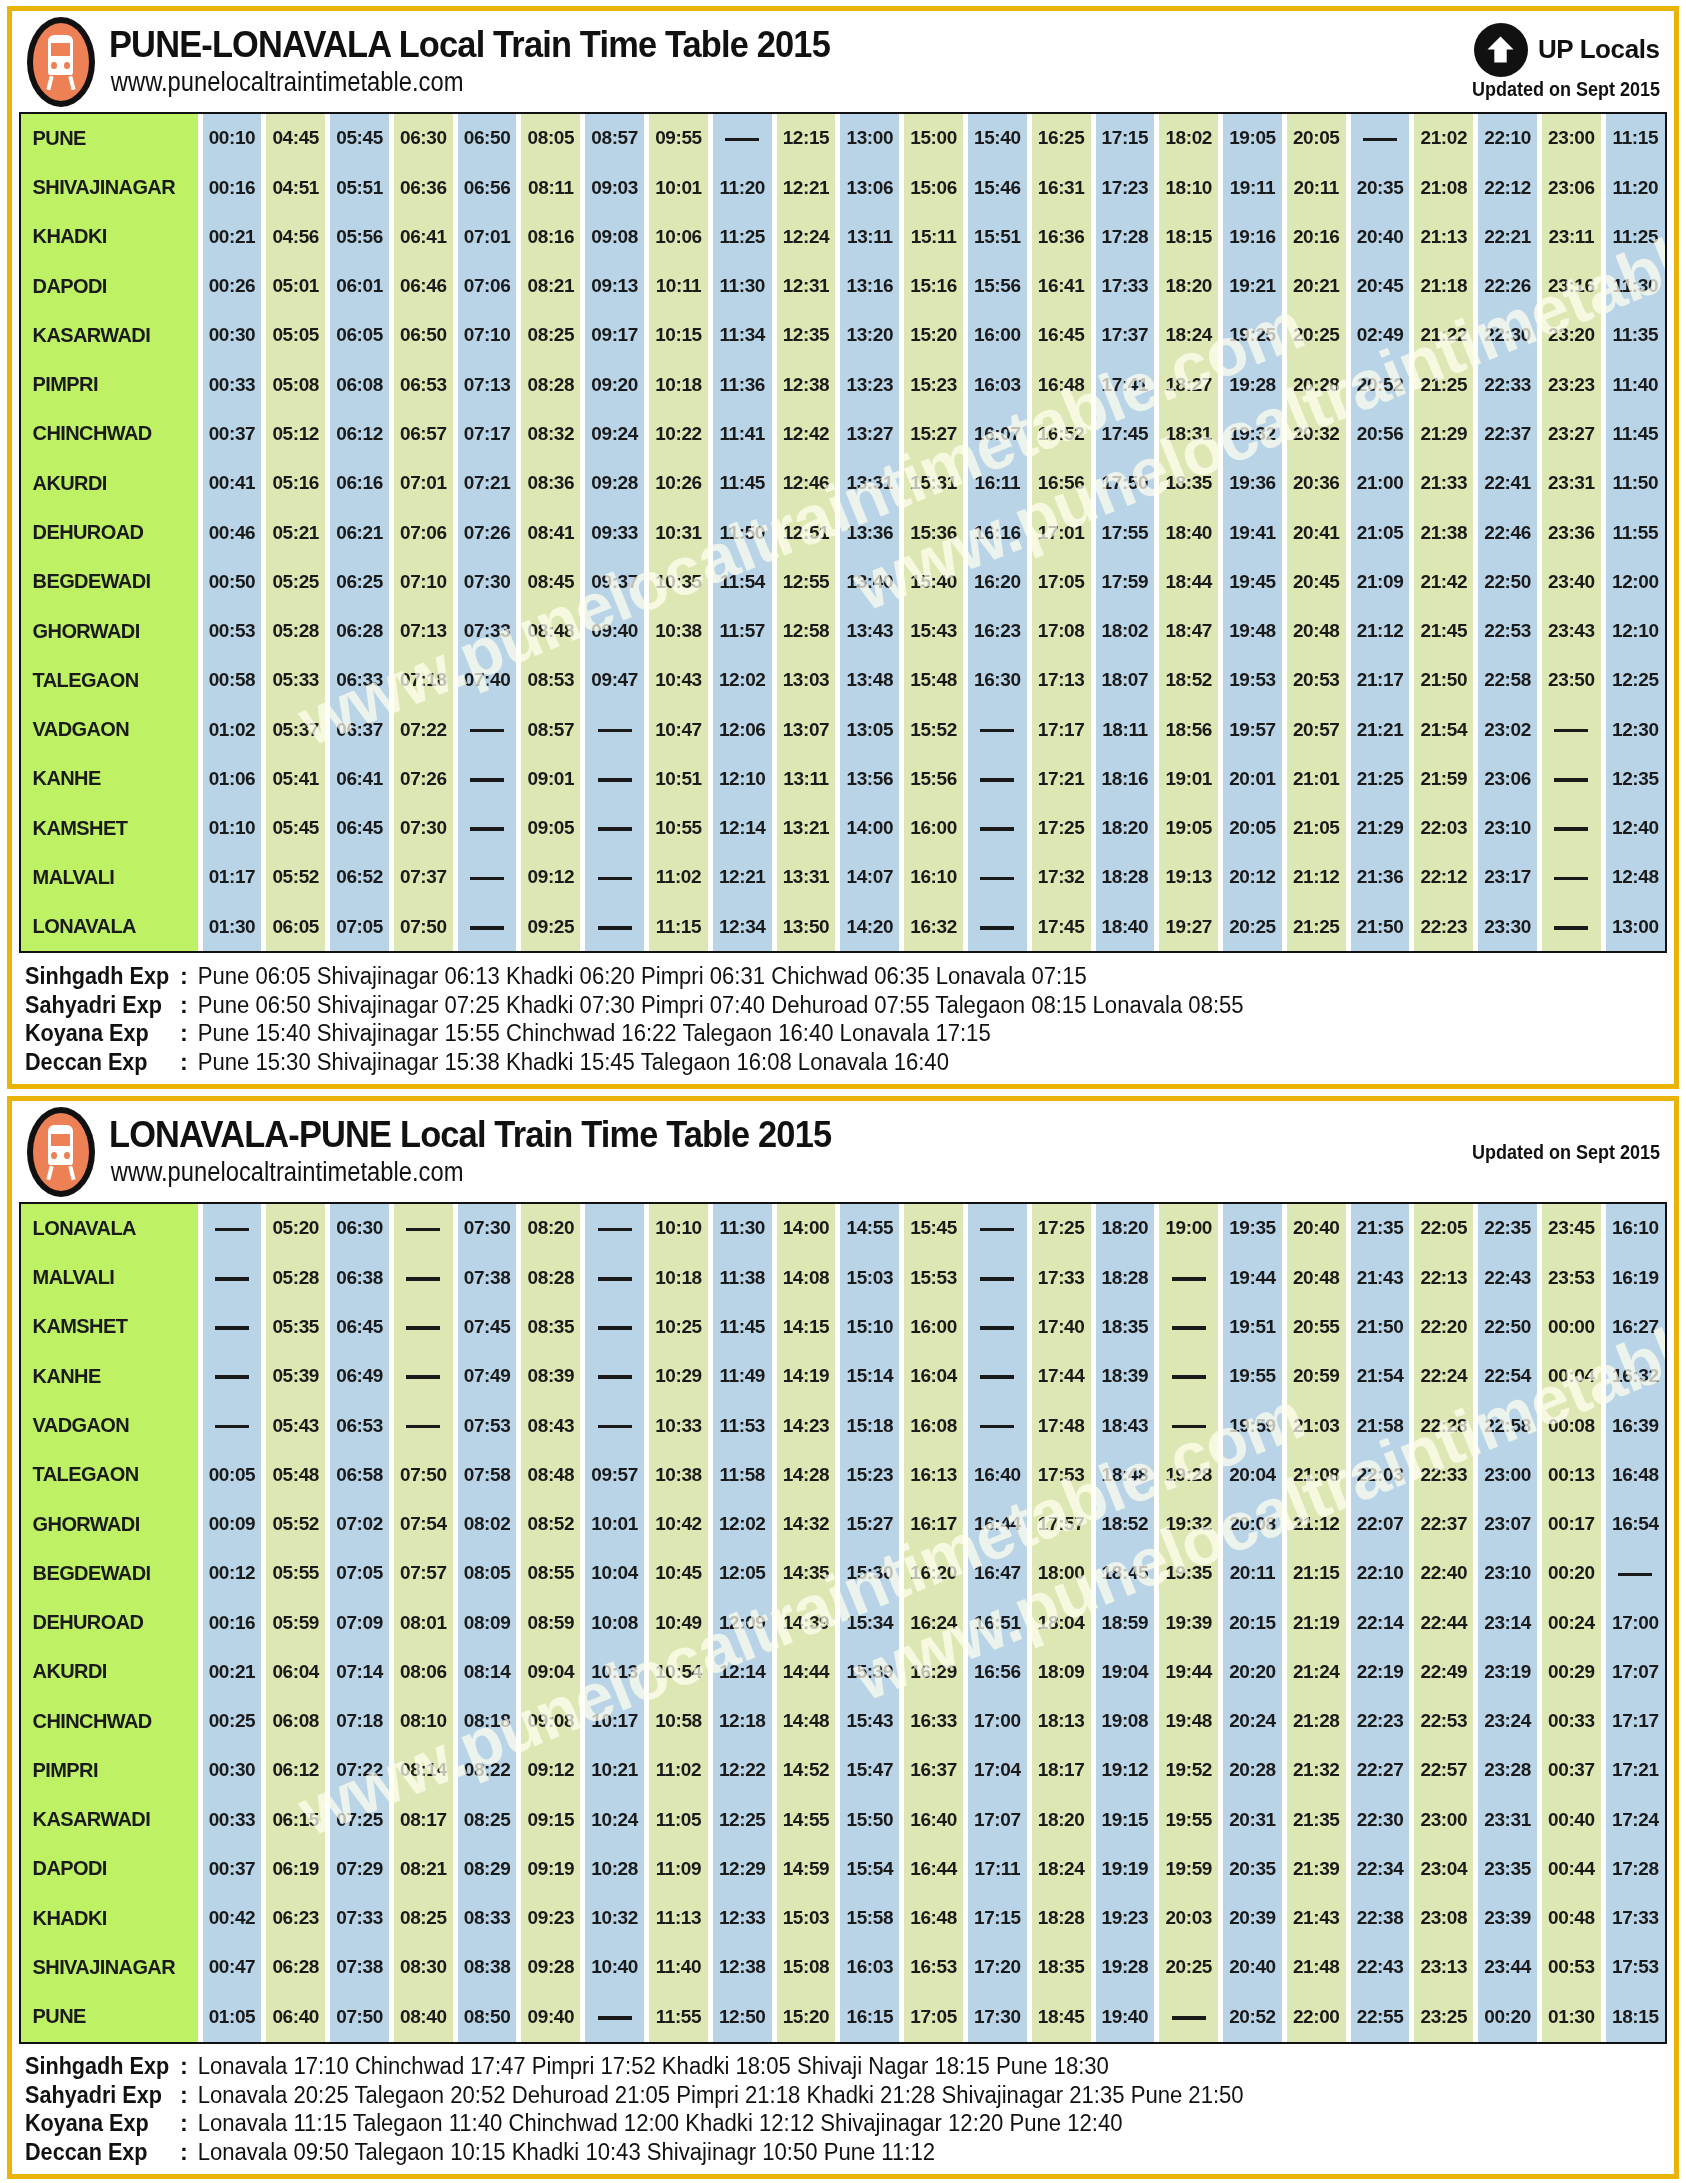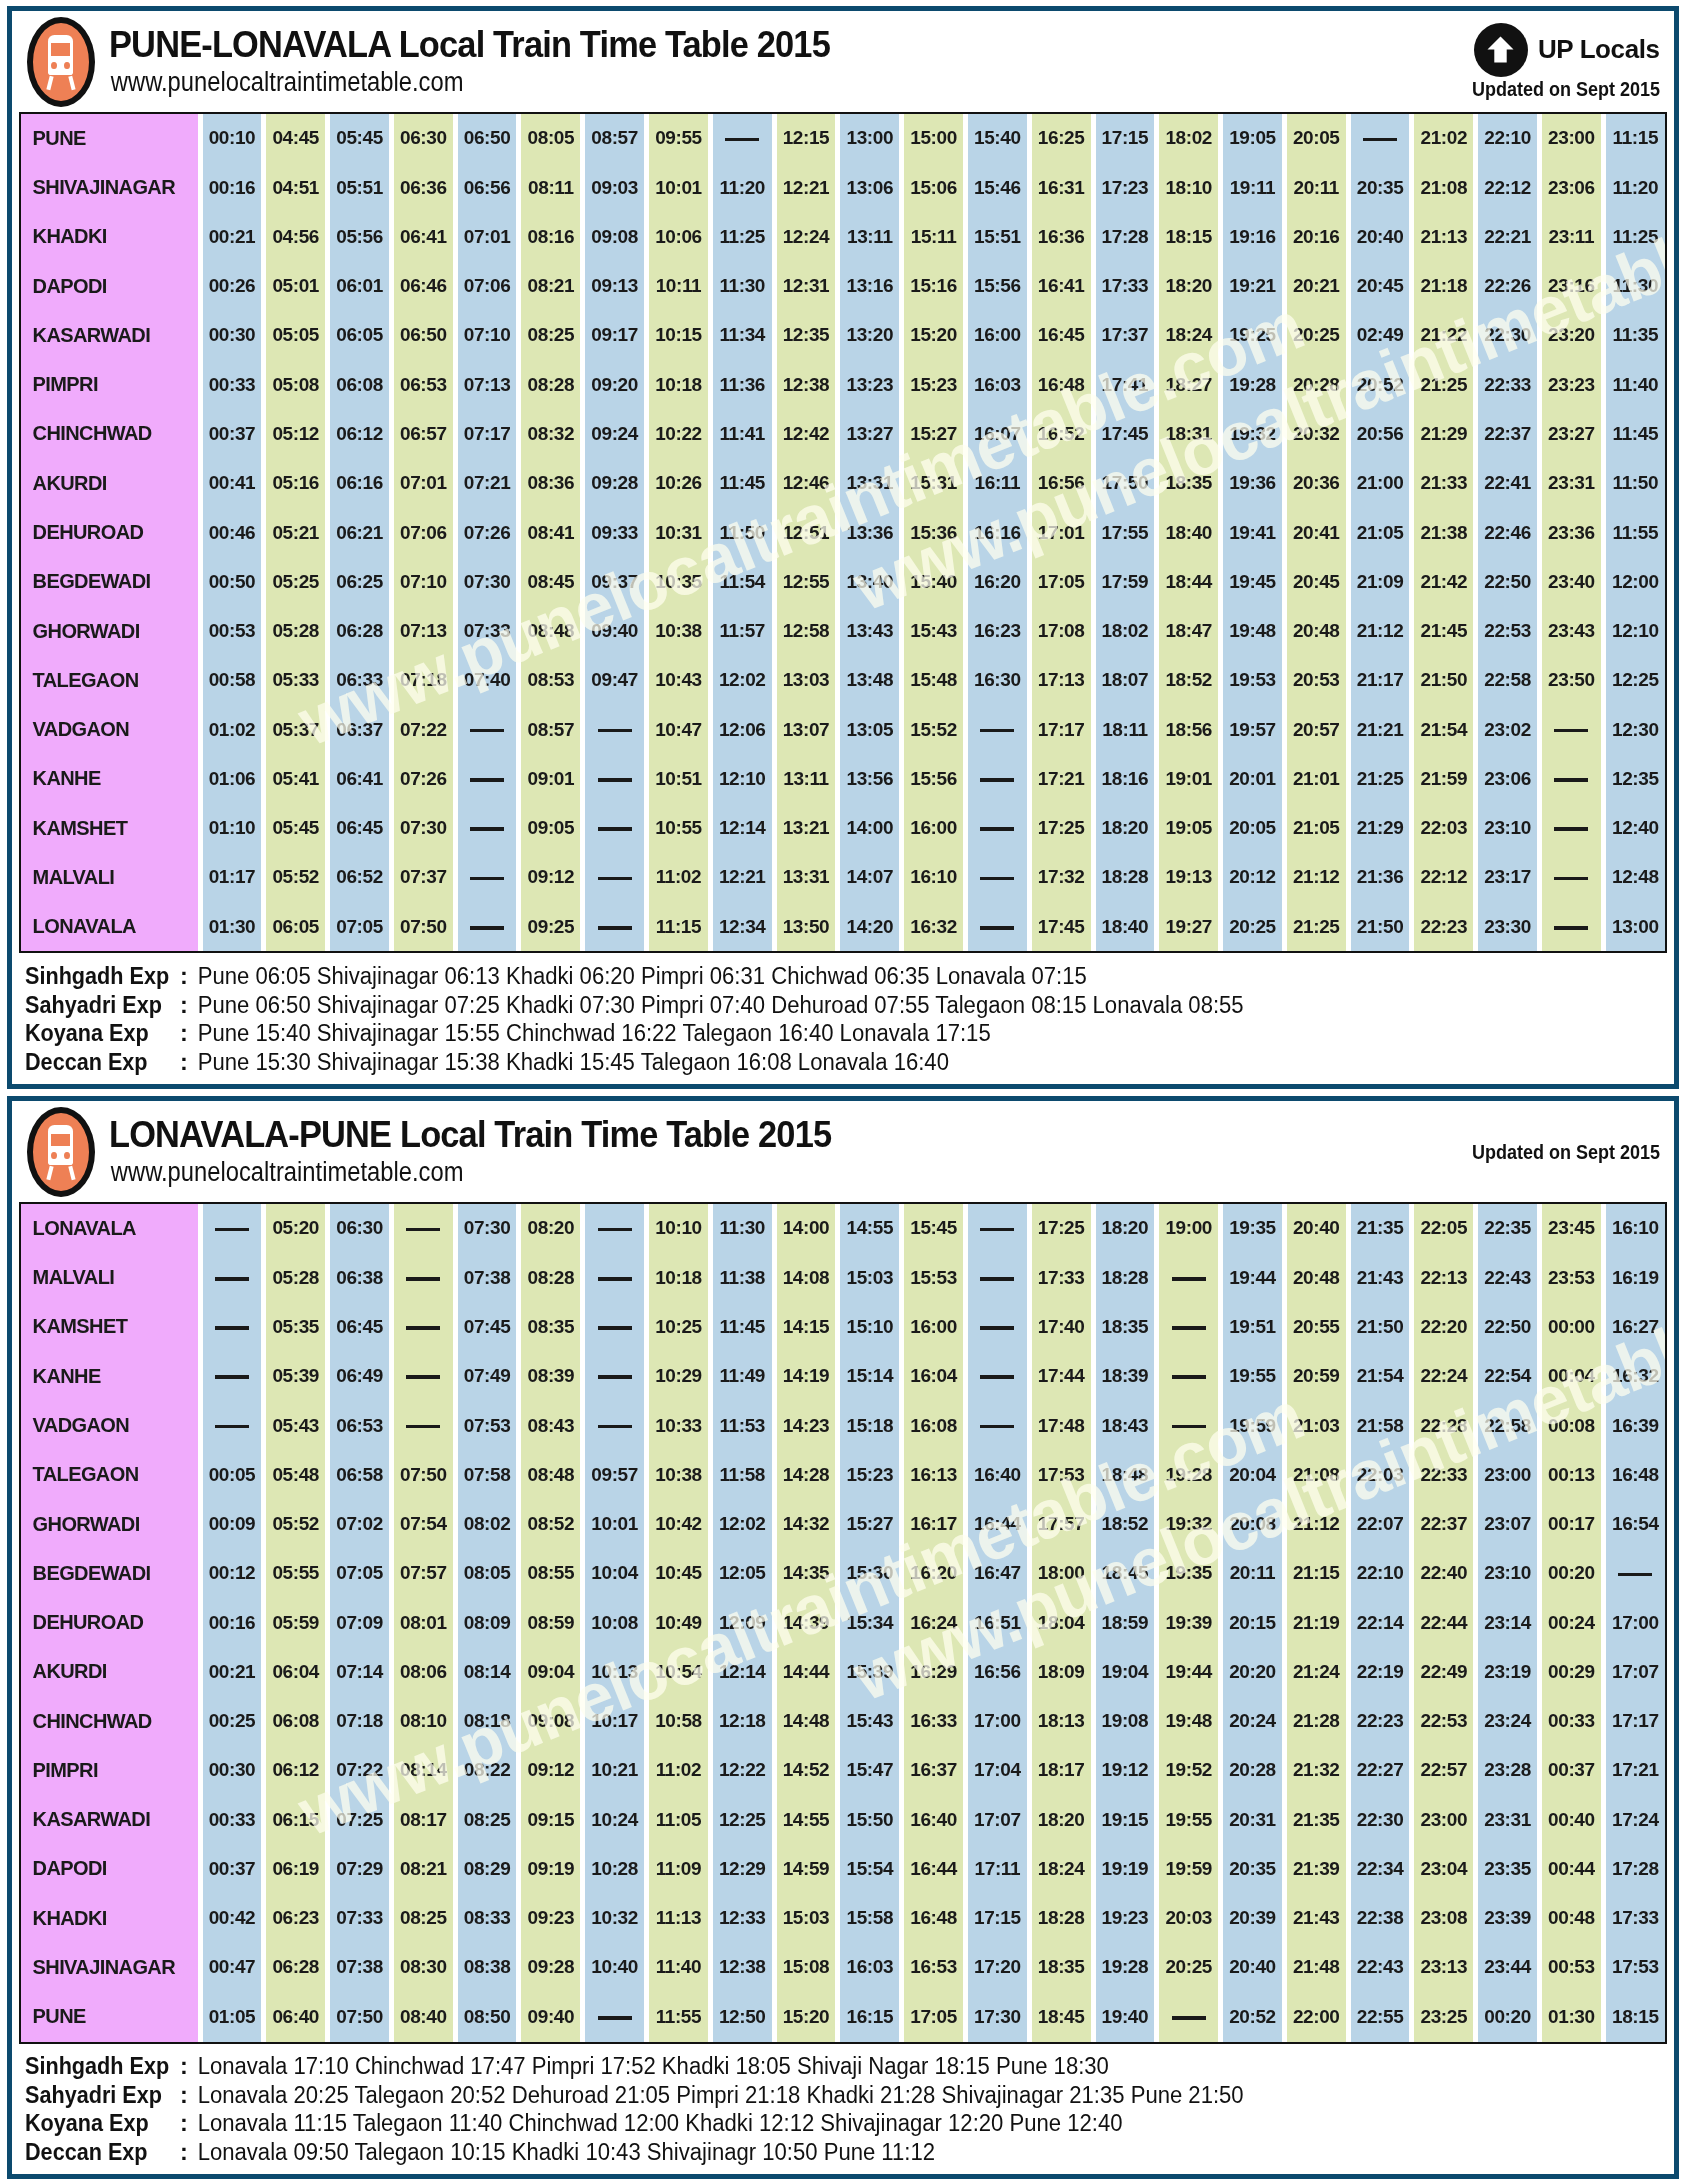--- a/index.html
+++ b/index.html
@@ -17,21 +17,21 @@
   .page {
     width: 1686px;
     height: 2183px;
     box-sizing: border-box;
     padding: 5.7px 7.1px 4.3px 7.1px;
     display: flex;
     flex-direction: column;
     gap: 7.1px;
   }
   .panel {
-    border: 5px solid #0c4a6e;
+    border: 5px solid #eab308;
     background: #ffffff;
     box-sizing: border-box;
     display: flex;
     flex-direction: column;
     flex: 1 1 auto;
     position: relative;
     overflow: hidden;
   }
   
   .hdr {
@@ -177,21 +177,21 @@
     text-align: center;
     padding: 0;
     letter-spacing: -0.4px;
     white-space: nowrap;
     vertical-align: middle;
     font-family: "Liberation Sans", sans-serif;
   }
   table.tt td.stn {
     text-align: left;
     padding-left: 11.4px;
-    background: #f0abfc;
+    background: #bef264;
     font-size: 20px;
     letter-spacing: -0.6px;
     width: 165px;
   }
   td.colA { background: #b9d4e7; }
   td.colB { background: #dde7b4; }
   td.sep  { background: #ffffff; width: 5px; }
   .dash {
     display: inline-block;
     width: 34px;

